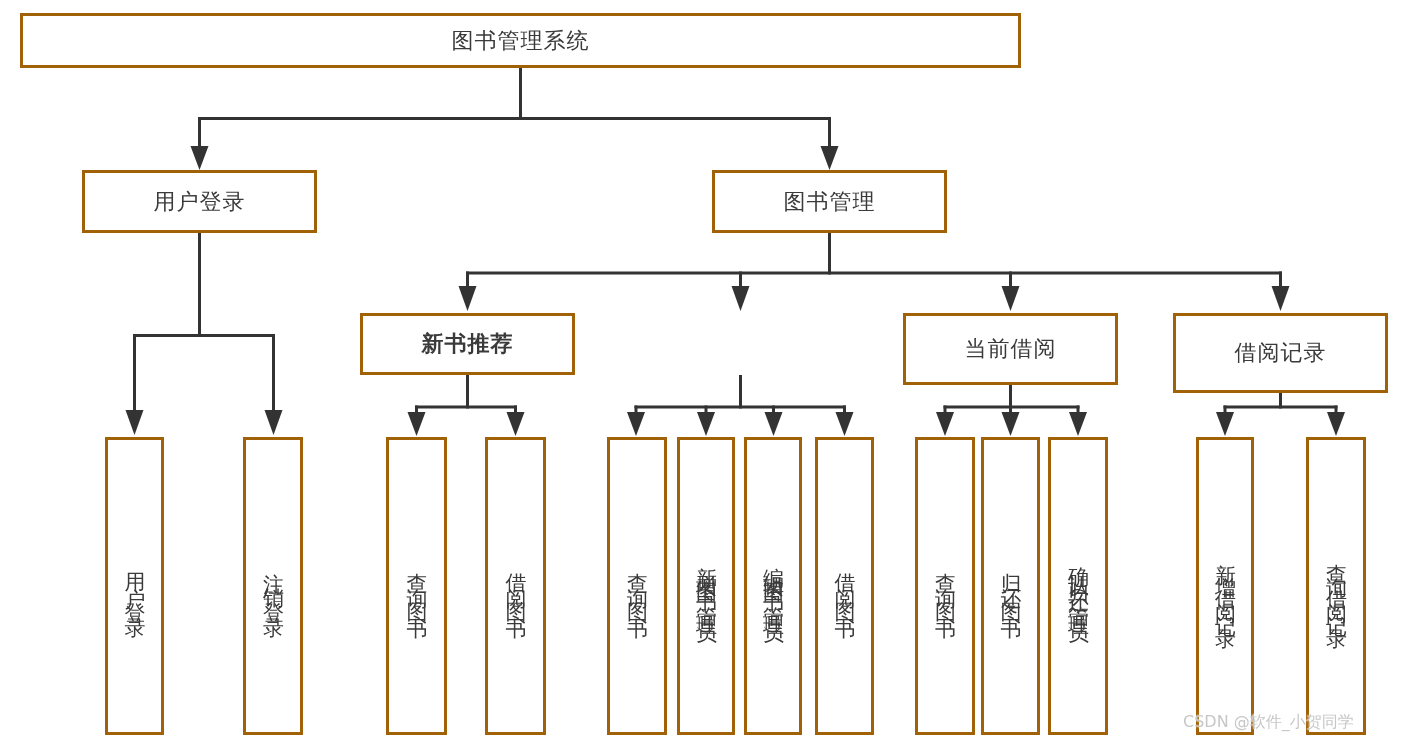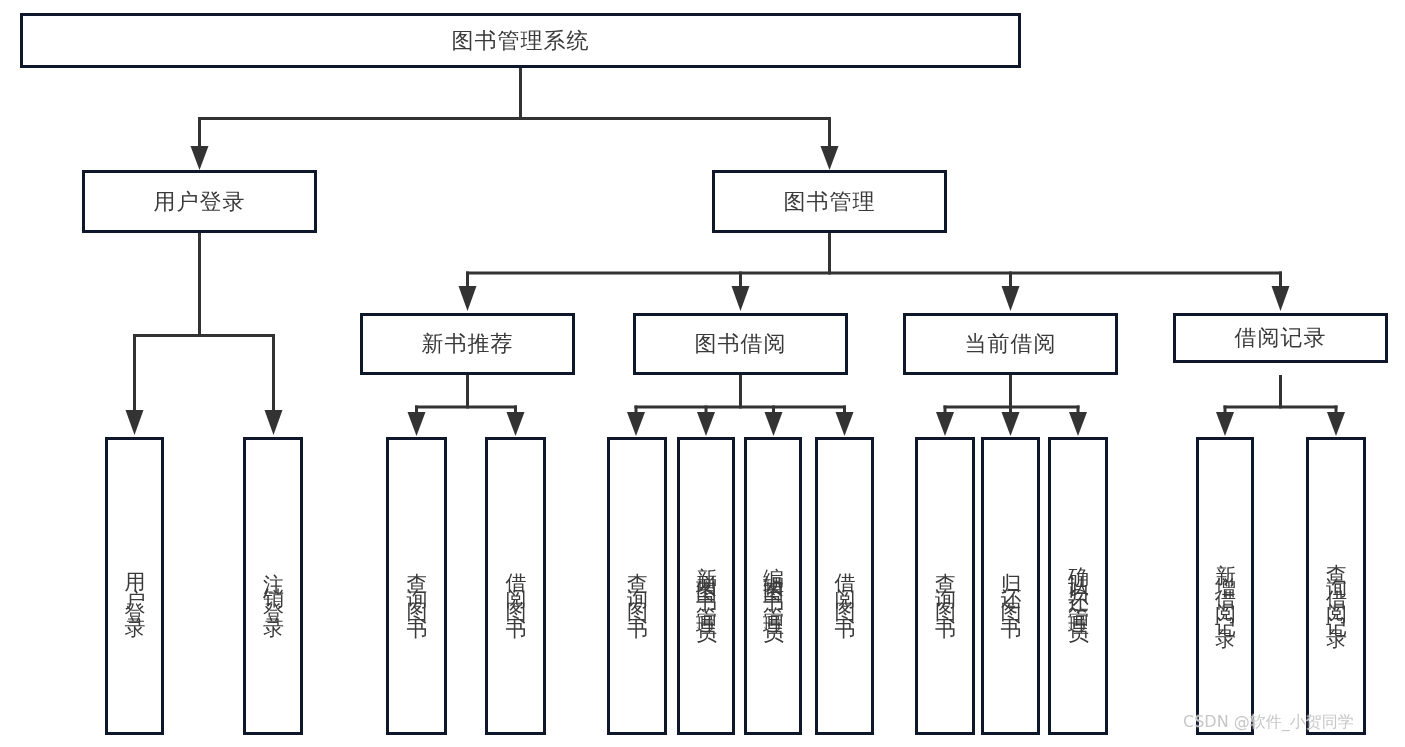--- a/index.html
+++ b/index.html
@@ -17,21 +17,21 @@
   }
   .connector-svg {
     position: absolute;
     left: 0; top: 0;
     width: 1405px; height: 747px;
     z-index: 1;
   }
   .box {
     position: absolute;
     box-sizing: border-box;
-    border: 3px solid #0f172a;
+    border: 3px solid #a16207;
     background: #ffffff;
     display: flex;
     align-items: center;
     justify-content: center;
     color: #3a3a3a;
     z-index: 2;
   }
   .hlabel {
     font-size: 22px;
     letter-spacing: 1px;
@@ -136,30 +136,27 @@
     <span class="hlabel">图书管理系统</span>
   </div>
 
   <div class="box" style="left:82px; top:170px; width:235px; height:63px;">
     <span class="hlabel">用户登录</span>
   </div>
   <div class="box" style="left:712px; top:170px; width:235px; height:63px;text-align:right;">
     <span class="hlabel">图书管理</span>
   </div>
 
-  <div class="box" style="left:360px; top:313px; width:215px; height:62px;">
+  <div class="box" style="left:360px; top:313px; width:215px; height:62px;font-weight:bold;">
     <span class="hlabel">新书推荐</span>
   </div>
-  <div class="box" style="left:633px; top:313px; width:215px; height:62px;">
-    <span class="hlabel">图书借阅</span>
-  </div>
-  <div class="box" style="left:903px; top:313px; width:215px; height:62px;">
+  <div class="box" style="left:903px; top:313px; width:215px; height:72px;">
     <span class="hlabel">当前借阅</span>
   </div>
-  <div class="box" style="left:1173px; top:313px; width:215px; height:50px;">
+  <div class="box" style="left:1173px; top:313px; width:215px; height:80px;">
     <span class="hlabel">借阅记录</span>
   </div>
 
   <div class="box leaf" style="left:105px; width:59px;">
     <span class="vtext">用户登录</span>
   </div>
   <div class="box leaf" style="left:243px; width:60px;">
     <span class="vtext">注销登录</span>
   </div>
 

